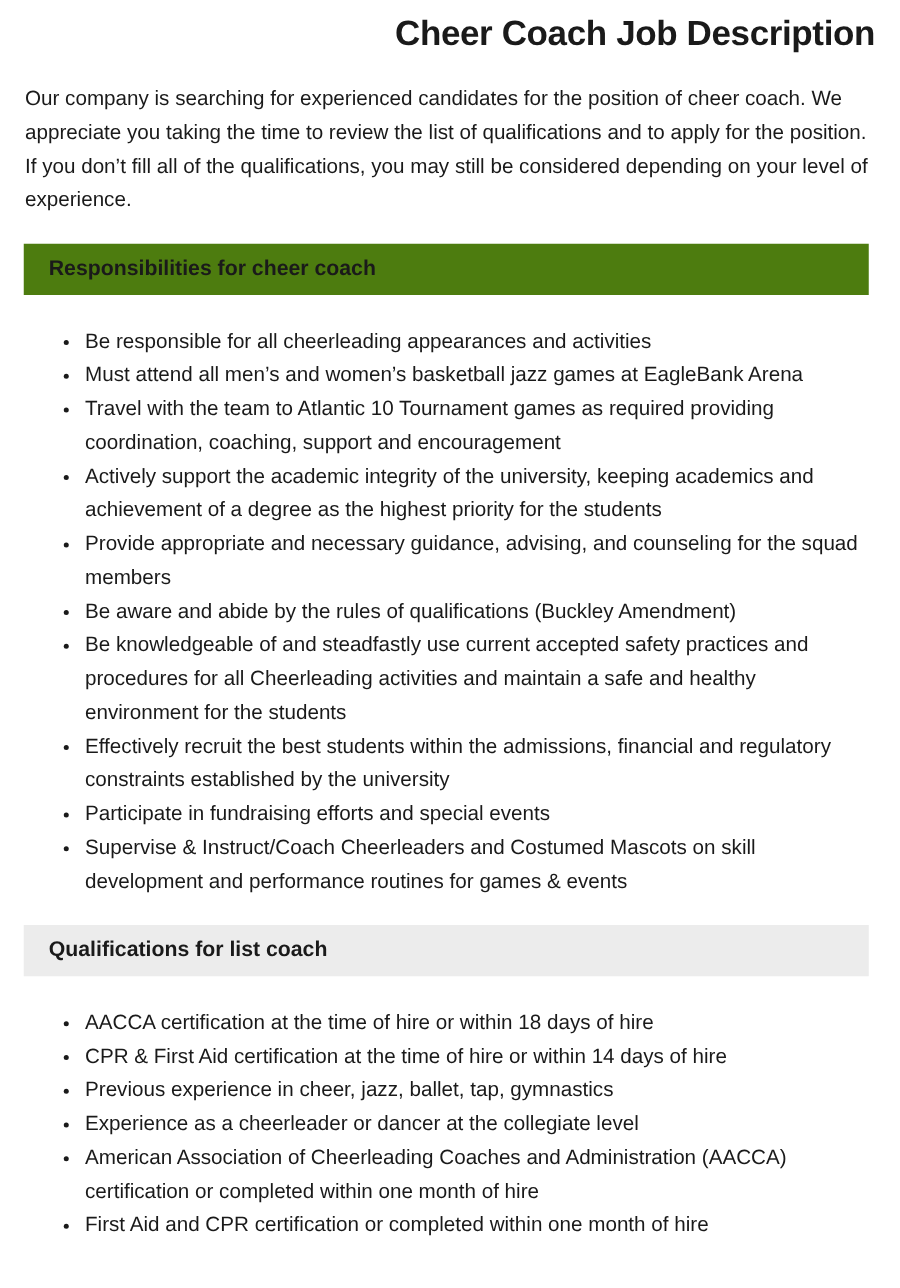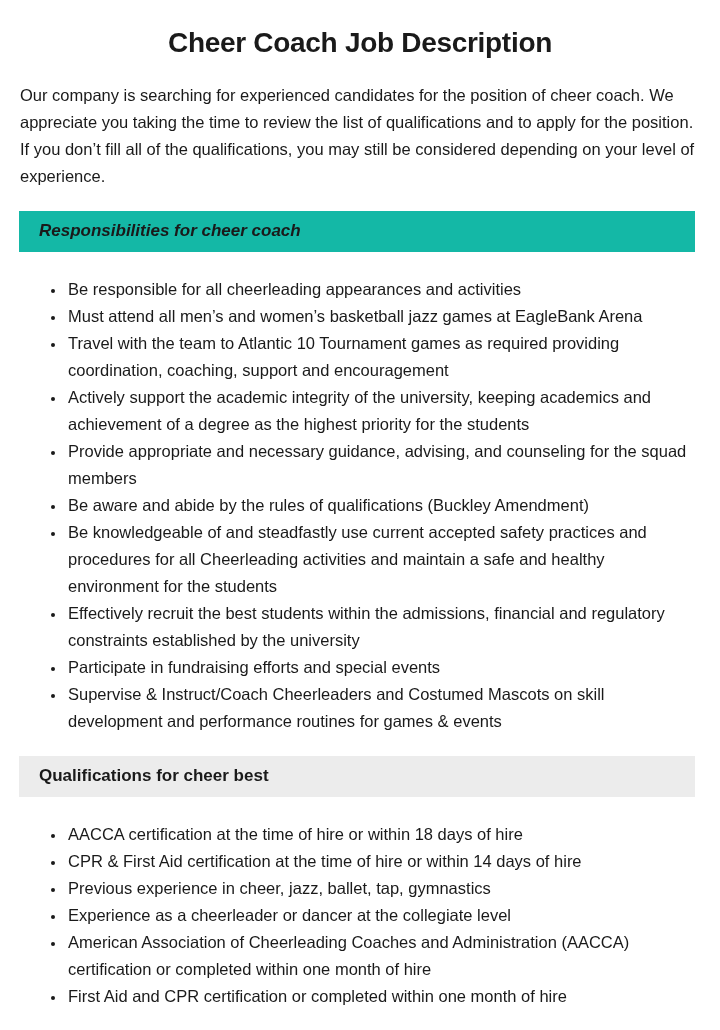--- a/index.html
+++ b/index.html
@@ -13,23 +13,23 @@
     box-sizing: border-box;
     padding: 4px 20px 0 20px;
     background: #ffffff;
     font-family: "Liberation Sans", sans-serif;
     color: #1a1a1a;
     overflow: hidden;
   }
   .doc-title {
     font-size: 28px;
     font-weight: 700;
-    text-align: center;
+    text-align: right;
     letter-spacing: -0.3px;
-    margin: 20px 0 0 0;
+    margin: 4px 0 0 0;
     line-height: 38px;
   }
   .intro {
     font-size: 16.5px;
     line-height: 27px;
     margin: 20px 0 0 0;
     max-width: 676px;
   }
   .section-header {
     margin-top: 21px;
@@ -58,37 +58,37 @@
 </head>
 <body>
 
 <div class="page" style="color: rgb(26, 26, 26); background: rgb(255, 255, 255);">
 
   <h1 class="doc-title">Cheer Coach Job Description</h1>
 
   <p class="intro">Our company is searching for experienced candidates for the position of cheer coach. We appreciate you taking the time to review the list of qualifications and to apply for the position. If you don’t fill all of the qualifications, you may still be considered depending on your level of experience.</p>
 
   <section>
-    <div class="section-header" style="background: #14b8a6; font-style: italic;">Responsibilities for cheer coach</div>
+    <div class="section-header" style="background: #4d7c0f;">Responsibilities for cheer coach</div>
     <ul class="bullet-list">
         <li>Be responsible for all cheerleading appearances and activities</li>
         <li>Must attend all men’s and women’s basketball jazz games at EagleBank Arena</li>
         <li>Travel with the team to Atlantic 10 Tournament games as required providing coordination, coaching, support and encouragement</li>
         <li>Actively support the academic integrity of the university, keeping academics and achievement of a degree as the highest priority for the students</li>
         <li>Provide appropriate and necessary guidance, advising, and counseling for the squad members</li>
         <li>Be aware and abide by the rules of qualifications (Buckley Amendment)</li>
         <li>Be knowledgeable of and steadfastly use current accepted safety practices and procedures for all Cheerleading activities and maintain a safe and healthy environment for the students</li>
         <li>Effectively recruit the best students within the admissions, financial and regulatory constraints established by the university</li>
         <li>Participate in fundraising efforts and special events</li>
         <li>Supervise &amp; Instruct/Coach Cheerleaders and Costumed Mascots on skill development and performance routines for games &amp; events</li>
       </ul>
   </section>
 
   <section>
-    <div class="section-header" style="background: rgb(236, 236, 236);">Qualifications for cheer best</div>
+    <div class="section-header" style="background: rgb(236, 236, 236);">Qualifications for list coach</div>
     <ul class="bullet-list">
         <li>AACCA certification at the time of hire or within 18 days of hire</li>
         <li>CPR &amp; First Aid certification at the time of hire or within 14 days of hire</li>
         <li>Previous experience in cheer, jazz, ballet, tap, gymnastics</li>
         <li>Experience as a cheerleader or dancer at the collegiate level</li>
         <li>American Association of Cheerleading Coaches and Administration (AACCA) certification or completed within one month of hire</li>
         <li>First Aid and CPR certification or completed within one month of hire</li>
       </ul>
   </section>
 

